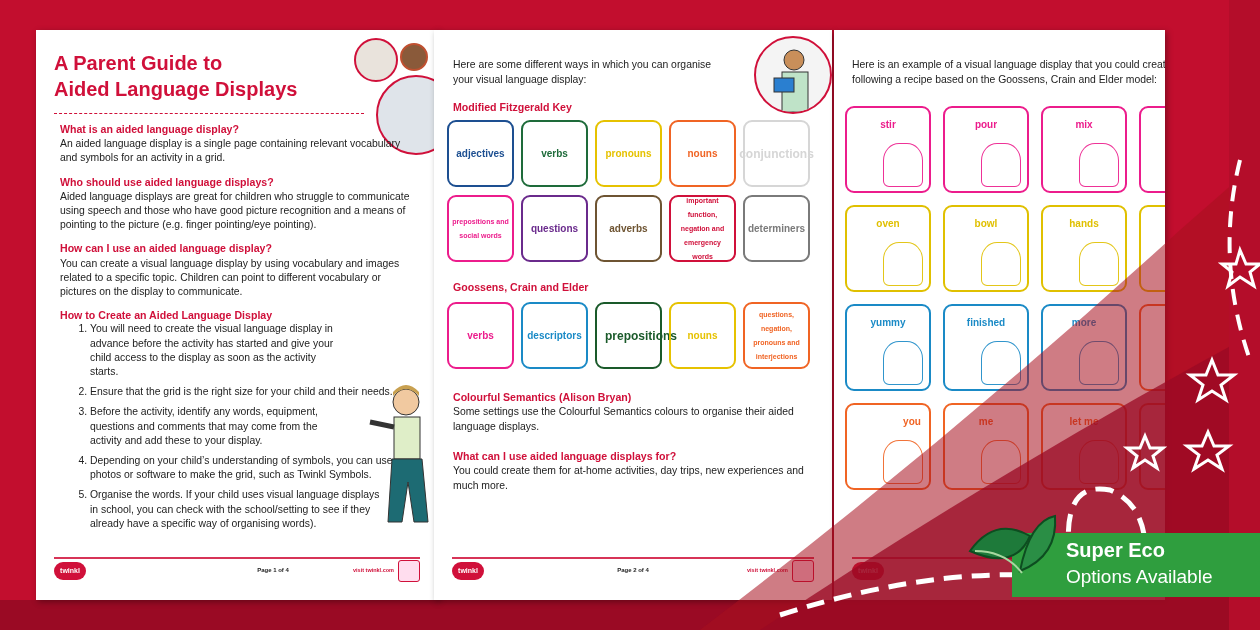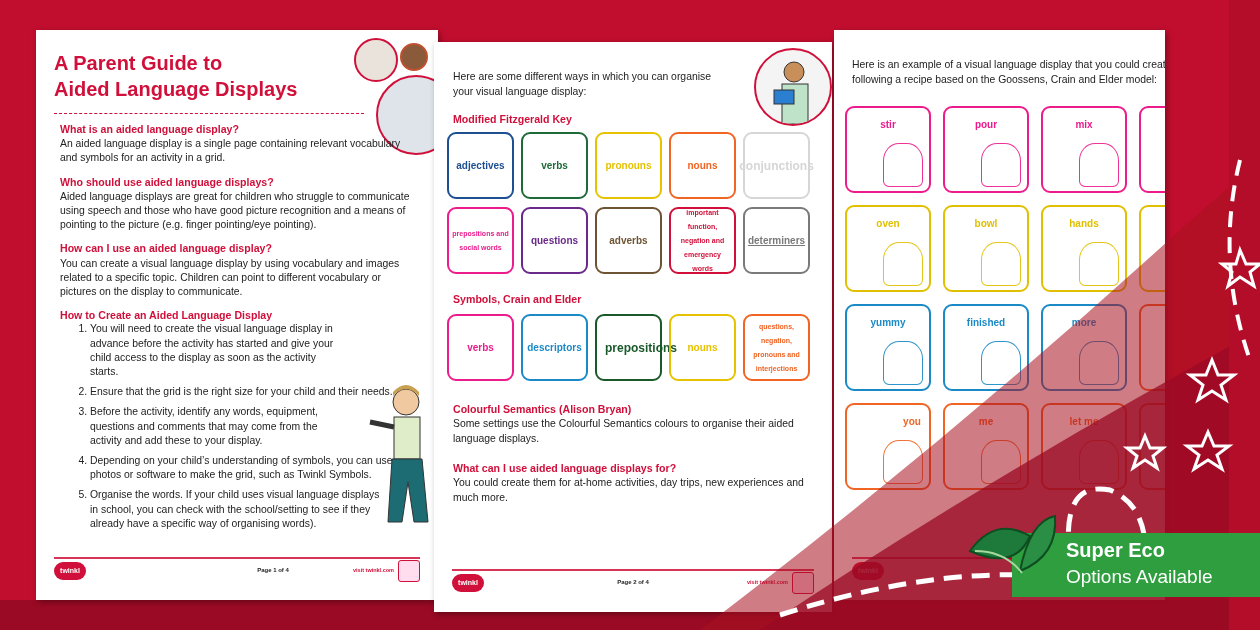--- a/index.html
+++ b/index.html
@@ -1,21 +1,21 @@
 <!DOCTYPE html>
 <html><head>
 <meta charset="utf-8">
 <style>
   * { box-sizing: border-box; margin: 0; padding: 0; }
   html, body { width: 1260px; height: 630px; overflow: hidden; }
   body { background: #c20e2e; font-family: "Liberation Sans", sans-serif; position: relative; }
   .bg-dark { position: absolute; left: 0; top: 0; width: 1260px; height: 630px; }
   .page { position: absolute; top: 30px; height: 570px; background: #fff; box-shadow: 2px 2px 6px rgba(0,0,0,0.35); overflow: hidden; }
   #p1 { left: 36px; width: 402px; padding-left: 36px; }
-  #p2 { left: 434px; width: 398px; margin-top: 12px; }
+  #p2 { left: 434px; width: 398px; }
   #p3 { left: 834px; width: 331px; }
   .title { position: absolute; left: 18px; top: 20px; font-size: 20px; font-weight: bold; color: #d0103a; line-height: 26px; }
   .dashline { position: absolute; left: 18px; top: 83px; width: 310px; border-top: 1px dashed #d0103a; }
   .p1-body { position: absolute; left: 24px; top: 92px; width: 360px; font-size: 10.4px; line-height: 14.2px; color: #222; }
   .h { color: #d0103a; font-weight: bold; font-size: 10.6px; }
   .p1-body p { margin-bottom: 9px; }
   ol.steps { margin-left: 16px; padding-left: 14px; }
   ol.steps li { margin-bottom: 6px; }
   .circ { position: absolute; border-radius: 50%; border: 2px solid #d0103a; overflow: hidden; }
   .footer-line { position: absolute; left: 18px; right: 18px; top: 527px; border-top: 2px solid #d0103a; opacity: .85; }
@@ -96,23 +96,23 @@
   <div class="grid5" style="top:90px;" id="fitzgrid">
       <div class="box" style="border-color: rgb(29, 79, 145); color: rgb(29, 79, 145);">adjectives</div>
       <div class="box" style="border-color: rgb(30, 107, 58); color: rgb(30, 107, 58);">verbs</div>
       <div class="box" style="border-color: rgb(230, 194, 0); color: rgb(230, 194, 0);">pronouns</div>
       <div class="box" style="border-color: rgb(240, 100, 36); color: rgb(240, 100, 36);">nouns</div>
       <div class="box small" style="border-color: rgb(214, 214, 214); color: rgb(214, 214, 214);">conjunctions</div>
       <div class="box xs" style="border-color: rgb(236, 28, 140); color: rgb(236, 28, 140);">prepositions and social words</div>
       <div class="box" style="border-color: rgb(106, 42, 140); color: rgb(106, 42, 140);">questions</div>
       <div class="box" style="border-color: rgb(110, 84, 50); color: rgb(110, 84, 50);">adverbs</div>
       <div class="box xs" style="border-color: rgb(208, 16, 58); color: rgb(208, 16, 58);">important function, negation and emergency words</div>
-      <div class="box" style="border-color: rgb(122, 122, 122); color: rgb(122, 122, 122); text-decoration: underline;">determiners</div>
+      <div class="box" style="border-color: rgb(122, 122, 122); color: rgb(122, 122, 122);">determiners</div>
     </div>
-  <div class="sec-h" style="top:251px;">Symbols, Crain and Elder</div>
+  <div class="sec-h" style="top:251px;">Goossens, Crain and Elder</div>
   <div class="grid5" style="top:272px;" id="gcegrid">
       <div class="box" style="border-color: rgb(236, 28, 140); color: rgb(236, 28, 140);">verbs</div>
       <div class="box" style="border-color: rgb(26, 138, 198); color: rgb(26, 138, 198);">descriptors</div>
       <div class="box small" style="border-color: rgb(26, 90, 42); color: rgb(26, 90, 42); padding-left: 27px;">prepositions</div>
       <div class="box" style="border-color: rgb(230, 194, 0); color: rgb(230, 194, 0);">nouns</div>
       <div class="box xs" style="border-color: rgb(240, 100, 36); color: rgb(240, 100, 36);">questions, negation, pronouns and interjections</div>
     </div>
   <div class="sec-h" style="top:361px;">Colourful Semantics (Alison Bryan)</div>
   <div class="p2-text" style="top:375px;">Some settings use the Colourful Semantics colours to organise their aided language displays.</div>
   <div class="sec-h" style="top:420px;">What can I use aided language displays for?</div>

